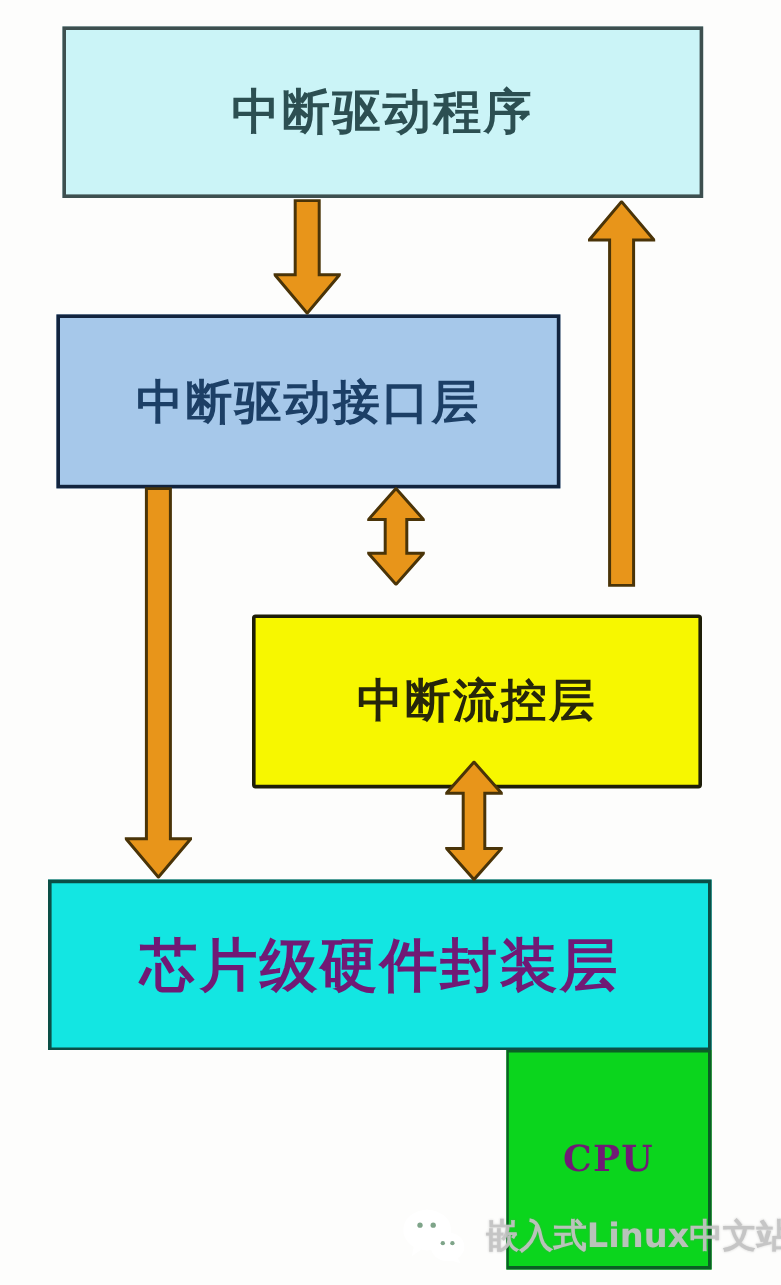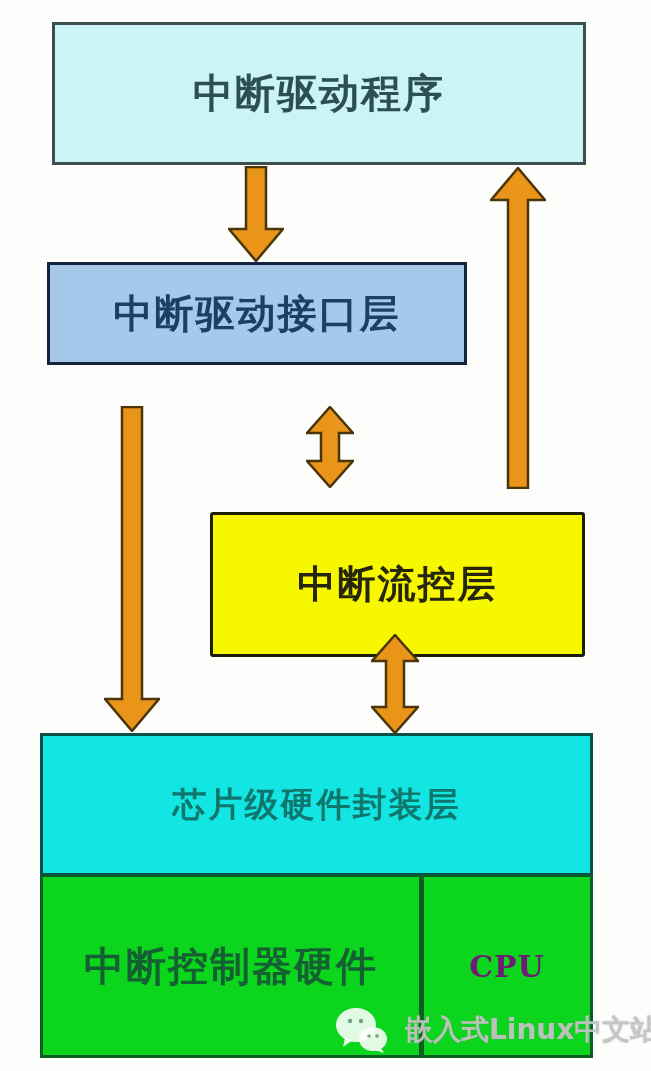--- a/index.html
+++ b/index.html
@@ -25,40 +25,40 @@
     text-align: center;
   }
   
   .box-driver {
     left: 52px; top: 22px; width: 534px; height: 143px;
     background: var(--box-driver, #cbf4f7);
     border: 3px solid #3d4f4f;
   }
   .box-driver .label { font-size: 40px; color: #2c4f52; }
   .box-interface {
-    left: 47px; top: 262px; width: 420px; height: 103px;
+    left: 47px; top: 262px; width: 420px; height: 145px;
     background: var(--box-interface, #a6c8ea);
     border: 3px solid #12243e;
   }
   .box-interface .label { font-size: 39px; color: #1c3f66; }
   .box-flowctrl {
     left: 210px; top: 488px; width: 375px; height: 145px;
     background: var(--box-flowctrl, #f7f700);
     border: 3px solid #1e1e08;
     border-radius: 3px;
     margin-top: 24px;
   }
   .box-flowctrl .label { font-size: 38px; color: #26260a; }
   .box-chip {
     left: 40px; top: 733px; width: 553px; height: 142px;
     background: var(--box-chip, #13e6e2);
     border: 3px solid #0b4f46;
     border-bottom-width: 2px;
   }
-  .box-chip .label { font-size: 34px; color: #0f766e; }
+  .box-chip .label { font-size: 48px; color: #701a75; }
   .box-intc {
     left: 40px; top: 875px; width: 382px; height: 183px;
     background: var(--box-hw, #0bd51d);
     border: 3px solid #0b5f24;
     border-top-width: 2px;
   }
   .box-intc .label { font-size: 40px; color: #156032; }
   .box-cpu {
     left: 422px; top: 875px; width: 171px; height: 183px;
     background: var(--box-hw, #0bd51d);
@@ -108,23 +108,20 @@
   </div>
 
   <div class="box box-flowctrl">
     <span class="label">中断流控层</span>
   </div>
 
   <div class="box box-chip">
     <span class="label">芯片级硬件封装层</span>
   </div>
 
-  <div class="box box-intc">
-    <span class="label">中断控制器硬件</span>
-  </div>
 
   <div class="box box-cpu">
     <span class="label">CPU</span>
   </div>
 
   <svg class="arrow" style="left:228px; top:166px;" width="56" height="96" viewBox="0 0 56 96">
     <polygon points="18,1 38,1 38,63 55,63 28,95 1,63 18,63"></polygon>
   </svg>
 
   <svg class="arrow" style="left:490px; top:167px;" width="56" height="322" viewBox="0 0 56 322">

